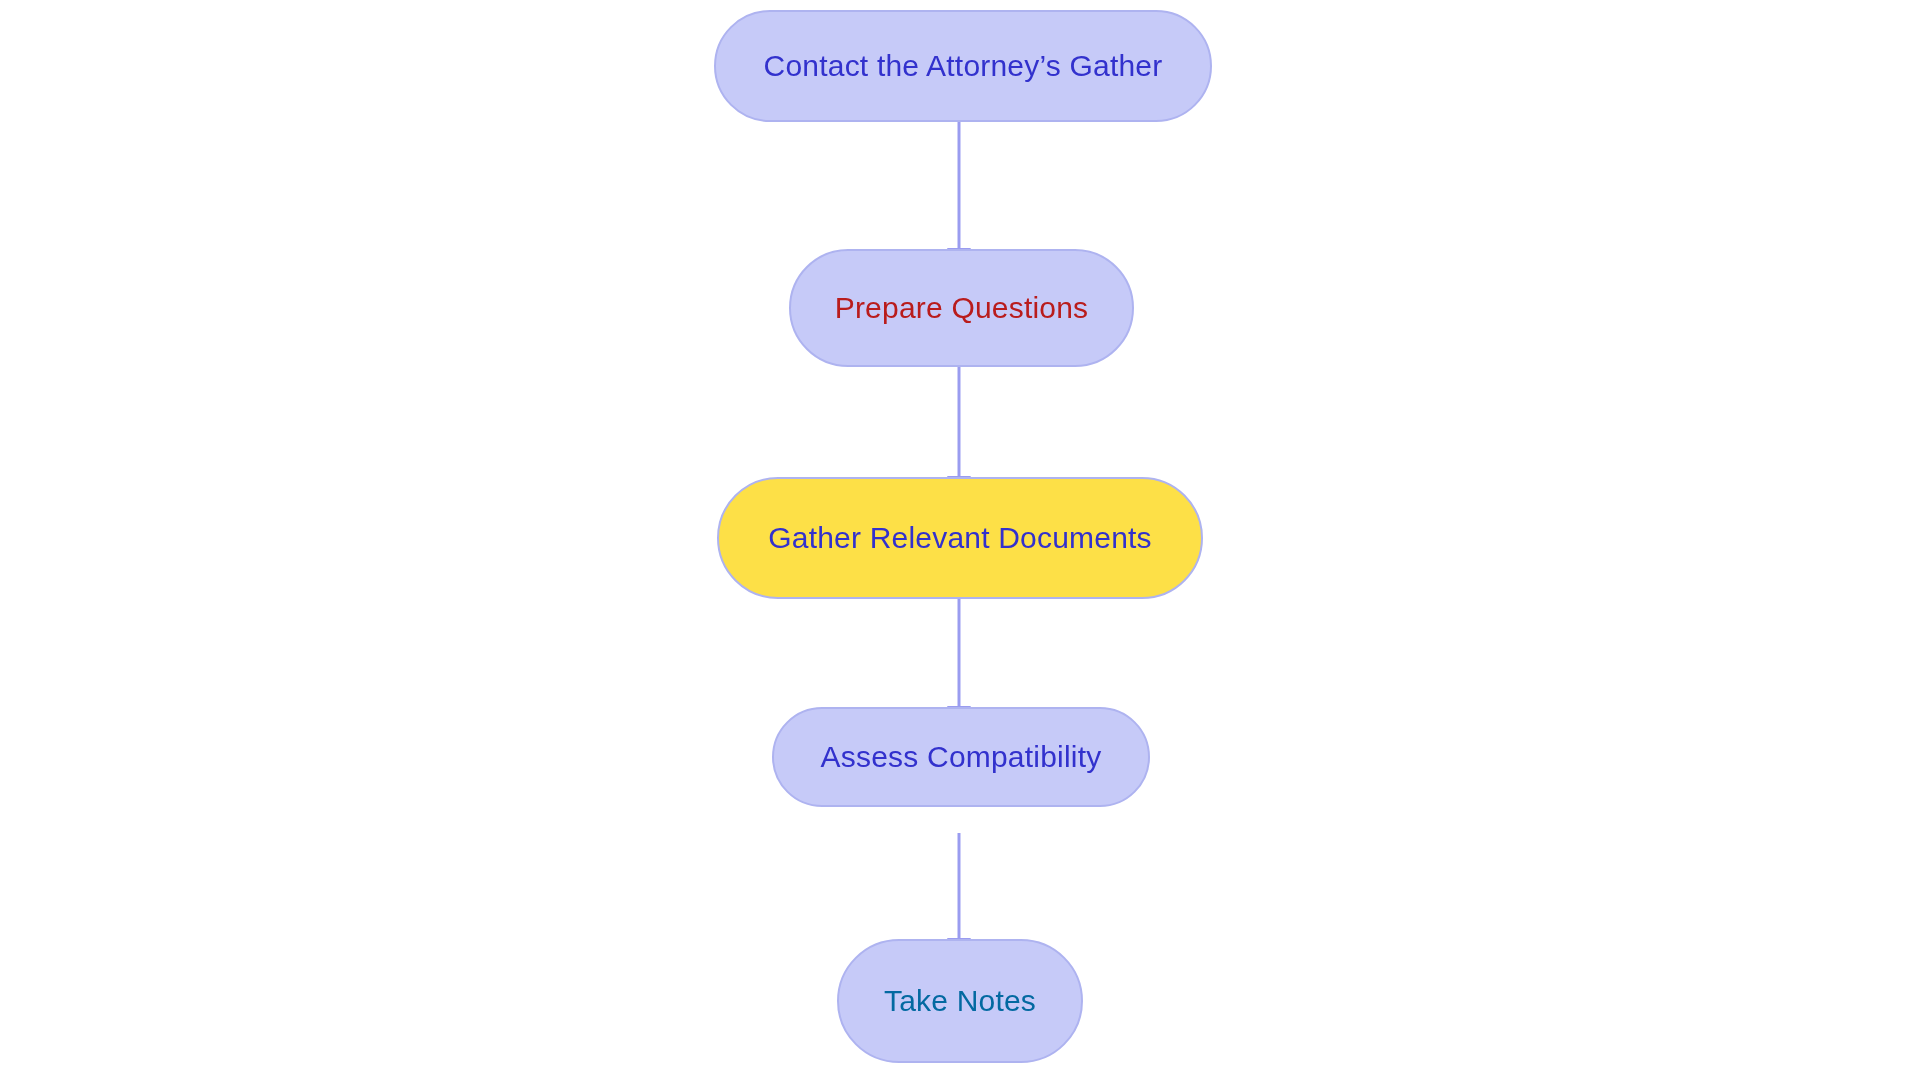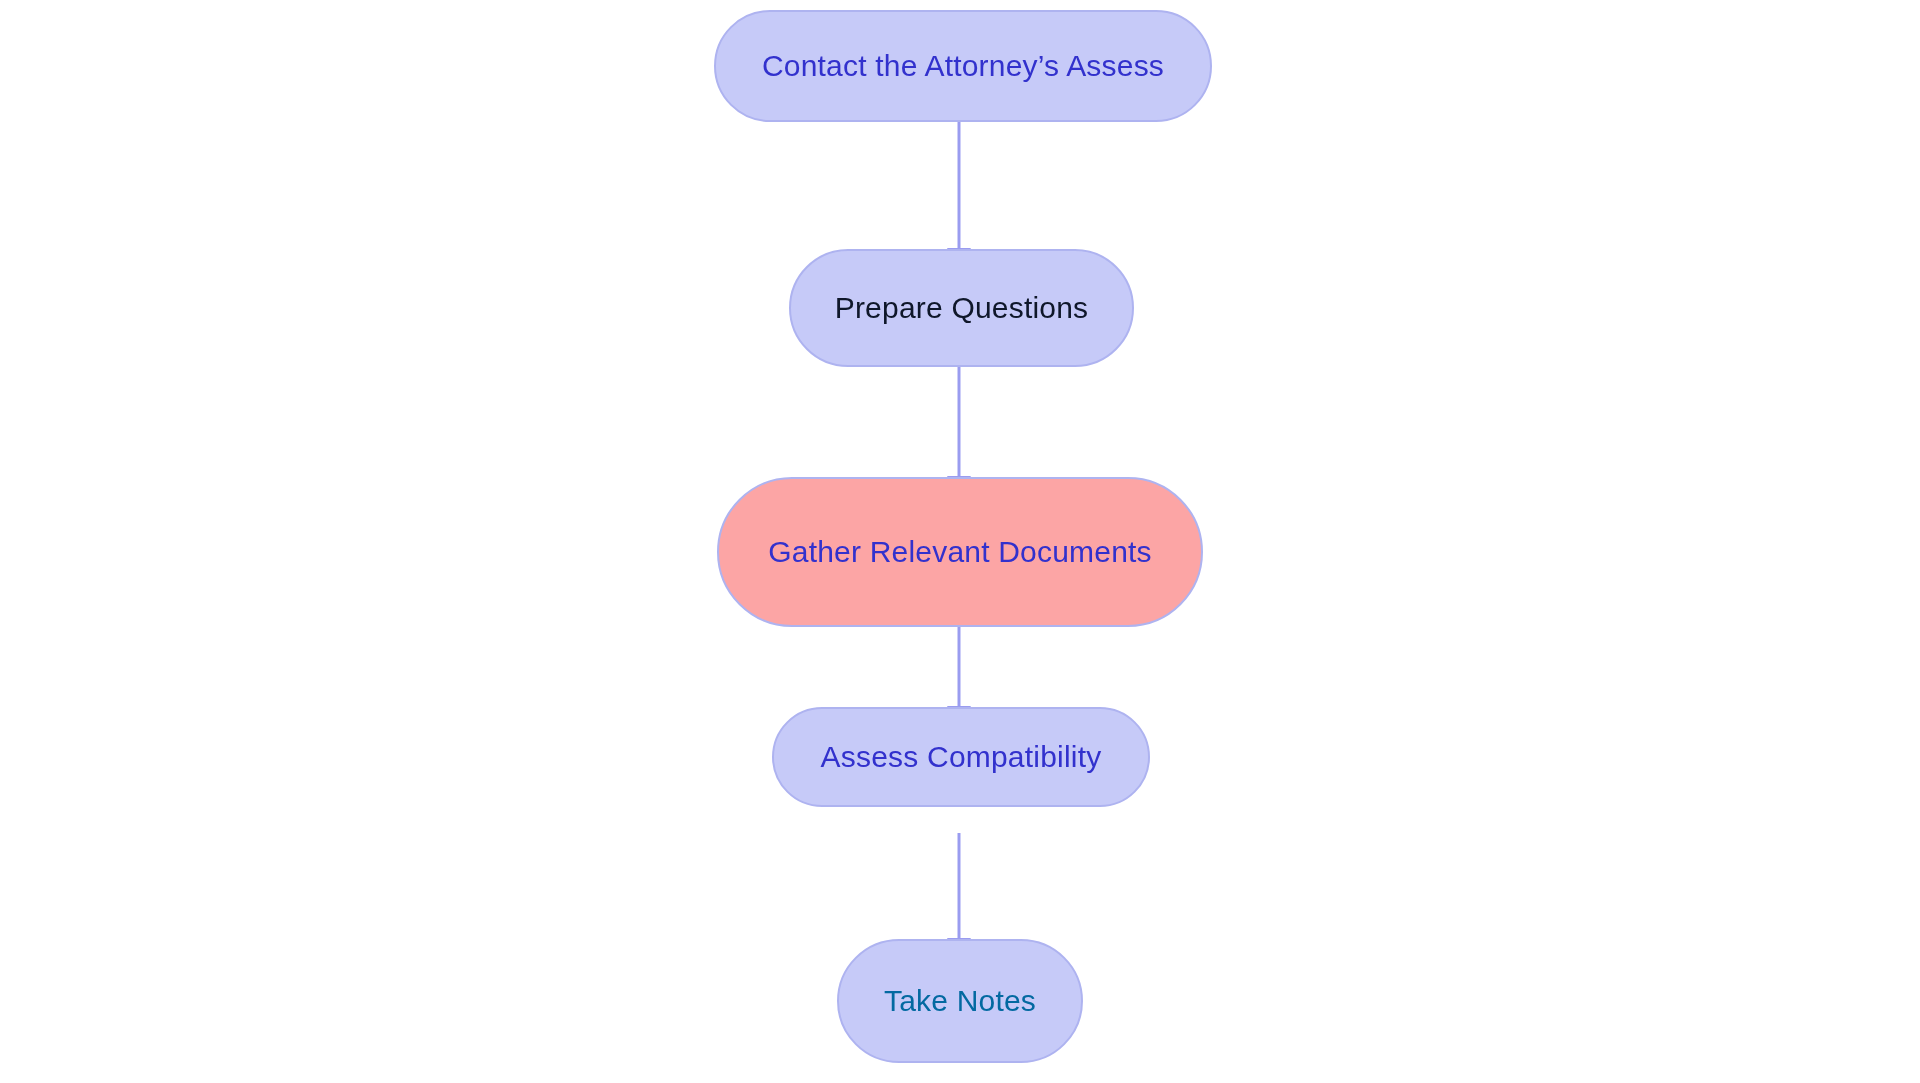--- a/index.html
+++ b/index.html
@@ -60,28 +60,28 @@
     </defs>
     <g id="connector-lines">
         <line x1="959" y1="122" x2="959" y2="249" stroke="#9a9cf0" stroke-width="3" marker-end="url(#arrowhead)"></line>
         <line x1="959" y1="367" x2="959" y2="477" stroke="#9a9cf0" stroke-width="3" marker-end="url(#arrowhead)"></line>
         <line x1="959" y1="599" x2="959" y2="707" stroke="#9a9cf0" stroke-width="3" marker-end="url(#arrowhead)"></line>
         <line x1="959" y1="833" x2="959" y2="939" stroke="#9a9cf0" stroke-width="3" marker-end="url(#arrowhead)"></line>
       </g>
   </svg>
 
   <div class="node-group" style="left: 714px; top: 10px; width: 498px; height: 112px; background: rgb(198, 202, 248); border-color: rgb(174, 179, 240);">
-    <span class="node-label" style="color: rgb(50, 49, 205);">Contact the Attorney’s Assess</span>
+    <span class="node-label" style="color: rgb(50, 49, 205);">Contact the Attorney’s Gather</span>
   </div>
 
   <div class="node-group" style="left: 789px; top: 249px; width: 345px; height: 118px; background: rgb(198, 202, 248); border-color: rgb(174, 179, 240);">
-    <span class="node-label" style="color: #0f172a;">Prepare Questions</span>
+    <span class="node-label" style="color: #b91c1c;">Prepare Questions</span>
   </div>
 
-  <div class="node-group" style="left: 717px; top: 477px; width: 486px; height: 150px; background: #fca5a5; border-color: rgb(174, 179, 240);">
+  <div class="node-group" style="left: 717px; top: 477px; width: 486px; height: 122px; background: #fde047; border-color: rgb(174, 179, 240);">
     <span class="node-label" style="color: rgb(50, 49, 205);">Gather Relevant Documents</span>
   </div>
 
   <div class="node-group" style="left: 772px; top: 707px; width: 378px; height: 100px; background: rgb(198, 202, 248); border-color: rgb(174, 179, 240);">
     <span class="node-label" style="color: rgb(50, 49, 205);">Assess Compatibility</span>
   </div>
 
   <div class="node-group" style="left: 837px; top: 939px; width: 246px; height: 124px; background: rgb(198, 202, 248); border-color: rgb(174, 179, 240);">
     <span class="node-label" style="color: #0369a1;">Take Notes</span>
   </div>

